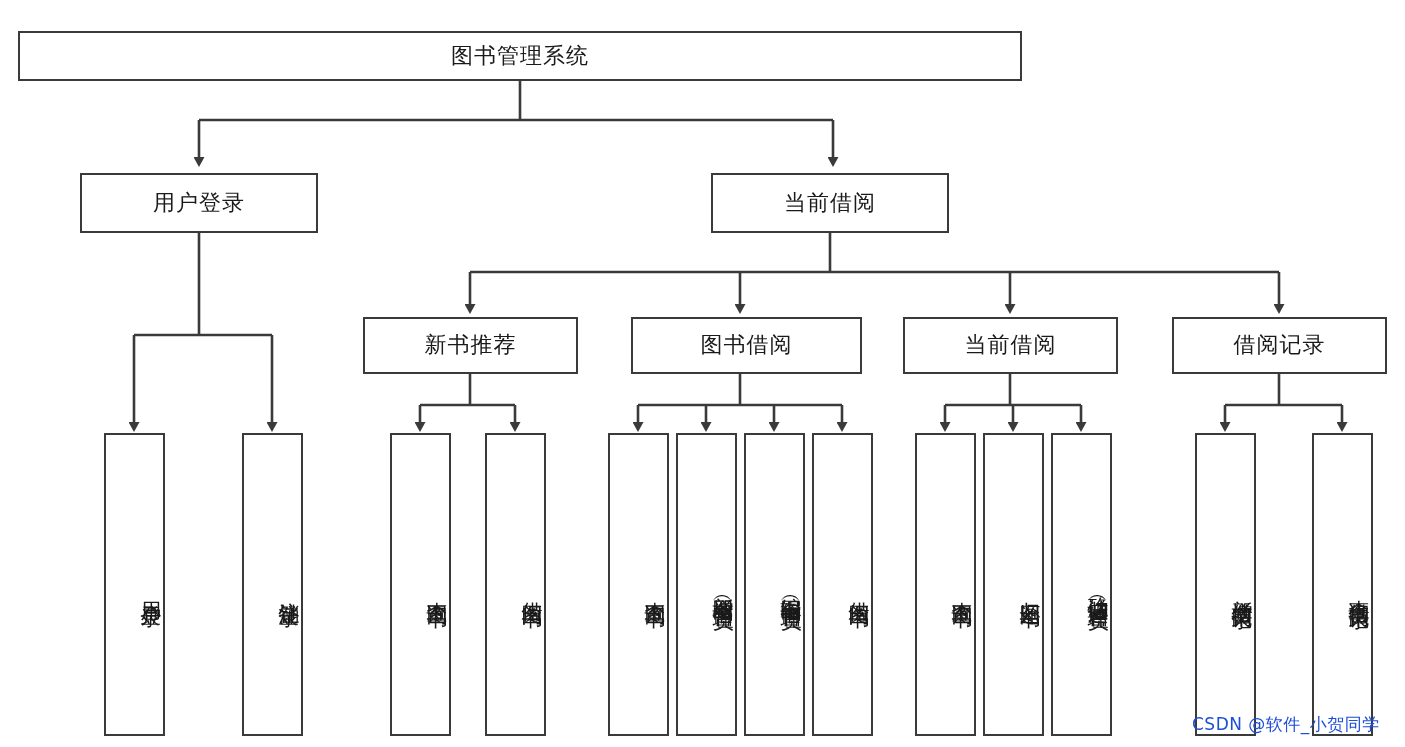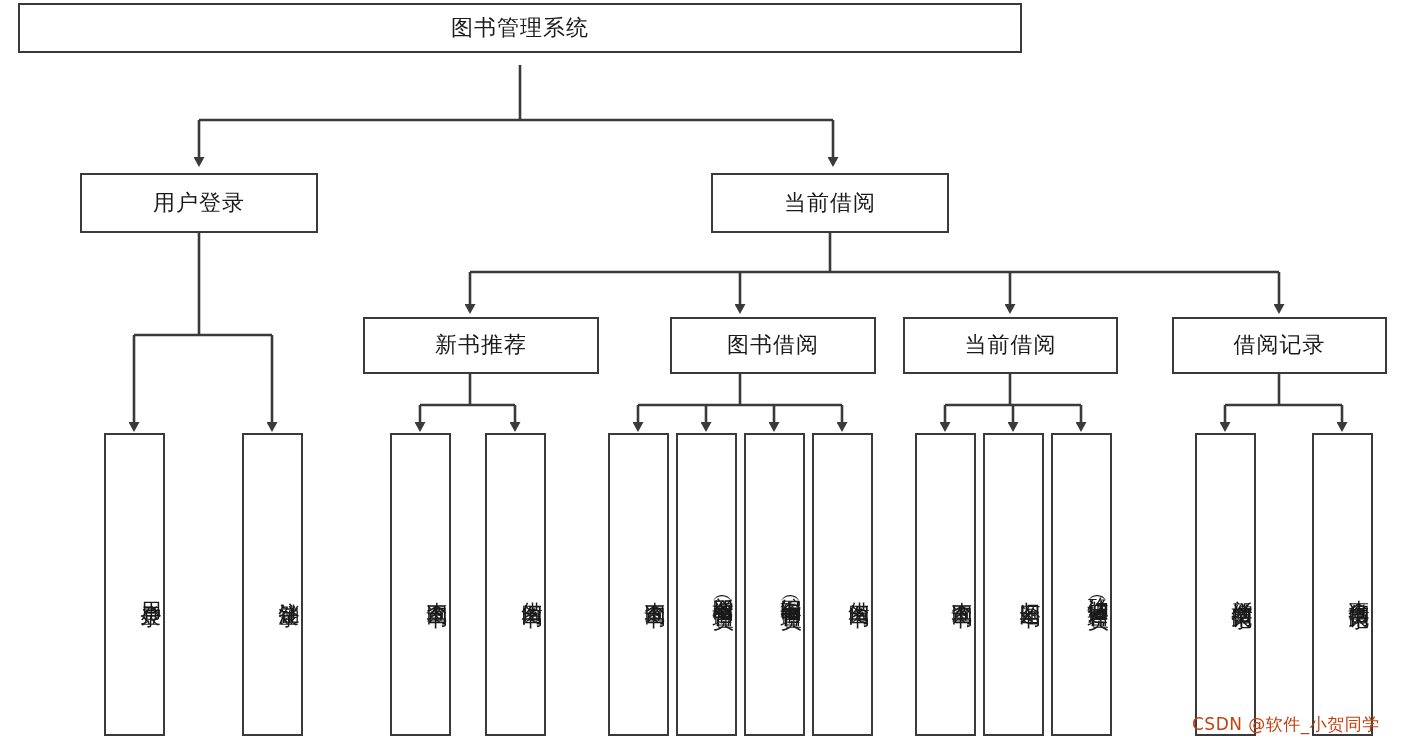--- a/index.html
+++ b/index.html
@@ -55,21 +55,21 @@
   .node.vert .vtext {
     writing-mode: vertical-rl;
     text-orientation: upright;
     white-space: nowrap;
   }
   .watermark {
     position: absolute;
     left: 1192px;
     top: 713px;
     font-size: 17px;
-    color: #c2410c;
+    color: #1d4ed8;
     letter-spacing: 0.5px;
     z-index: 3;
     white-space: nowrap;
     font-family: "DejaVu Sans", "Liberation Sans", sans-serif;
   }
 </style>
 </head>
 <body>
 
 <div id="canvas">
@@ -117,35 +117,35 @@
       <path d="M1013,405 L1013,423" marker-end="url(#arrow)"></path>
       <path d="M1081,405 L1081,423" marker-end="url(#arrow)"></path>
 
       <path d="M1279,374 L1279,405"></path>
       <path d="M1225,405 L1342,405"></path>
       <path d="M1225,405 L1225,423" marker-end="url(#arrow)"></path>
       <path d="M1342,405 L1342,423" marker-end="url(#arrow)"></path>
     </g>
   </svg>
 
-  <div class="node horiz" style="left:18px; top:3px; width:1004px; height:50px;">
+  <div class="node horiz" style="left:18px; top:31px; width:1004px; height:50px;">
     <span>图书管理系统</span>
   </div>
 
   <div class="node horiz" style="left:80px; top:173px; width:238px; height:60px;">
     <span>用户登录</span>
   </div>
   <div class="node horiz" style="left:711px; top:173px; width:238px; height:60px;">
     <span>当前借阅</span>
   </div>
 
-  <div class="node horiz" style="left:363px; top:317px; width:236px; height:57px;">
+  <div class="node horiz" style="left:363px; top:317px; width:215px; height:57px;">
     <span>新书推荐</span>
   </div>
-  <div class="node horiz" style="left:670px; top:317px; width:206px; height:57px;">
+  <div class="node horiz" style="left:631px; top:317px; width:231px; height:57px;">
     <span>图书借阅</span>
   </div>
   <div class="node horiz" style="left:903px; top:317px; width:215px; height:57px;text-align:center;">
     <span>当前借阅</span>
   </div>
   <div class="node horiz" style="left:1172px; top:317px; width:215px; height:57px;align-items:center;">
     <span>借阅记录</span>
   </div>
 
   <div class="node vert" style="left:104px; top:433px; width:61px; height:303px;">

